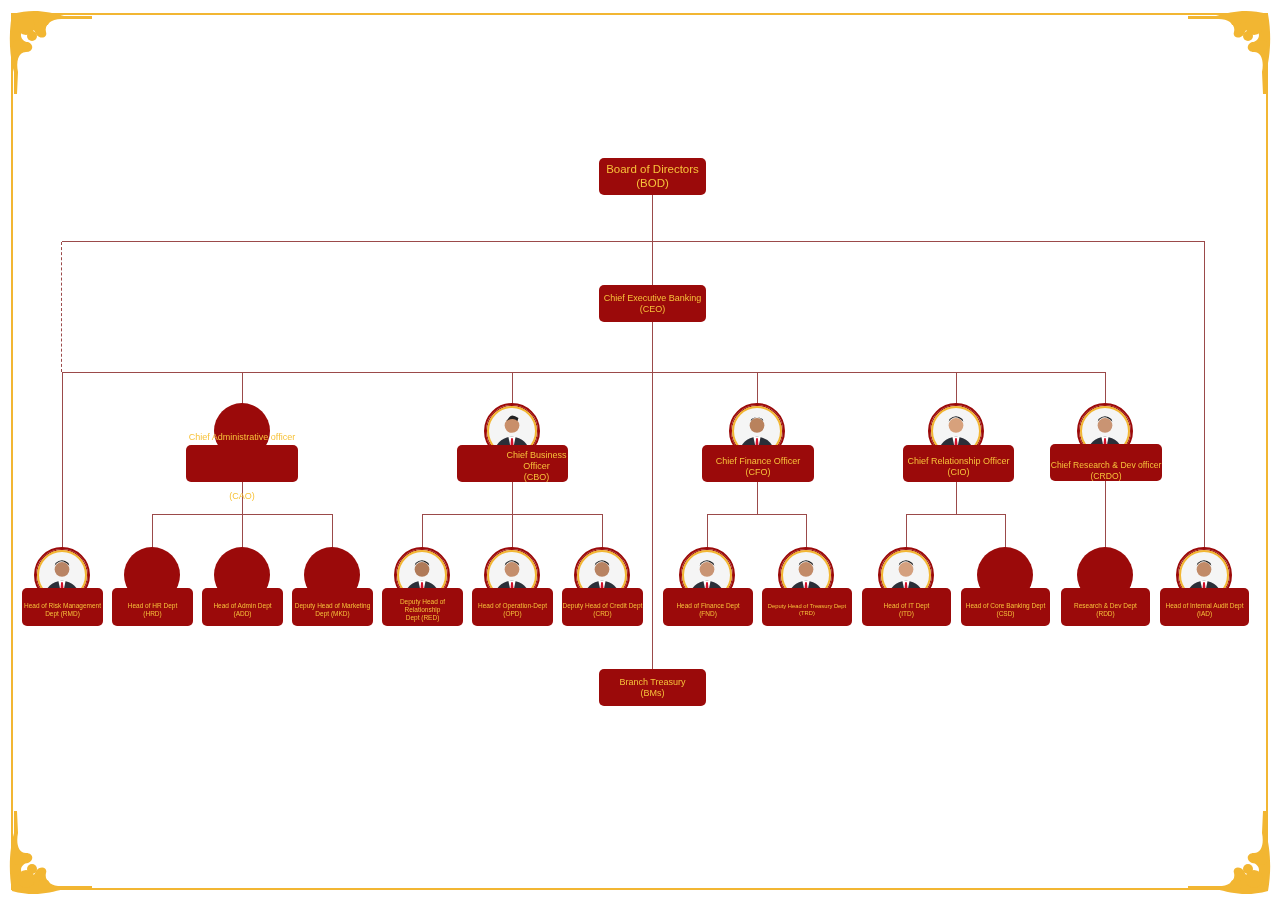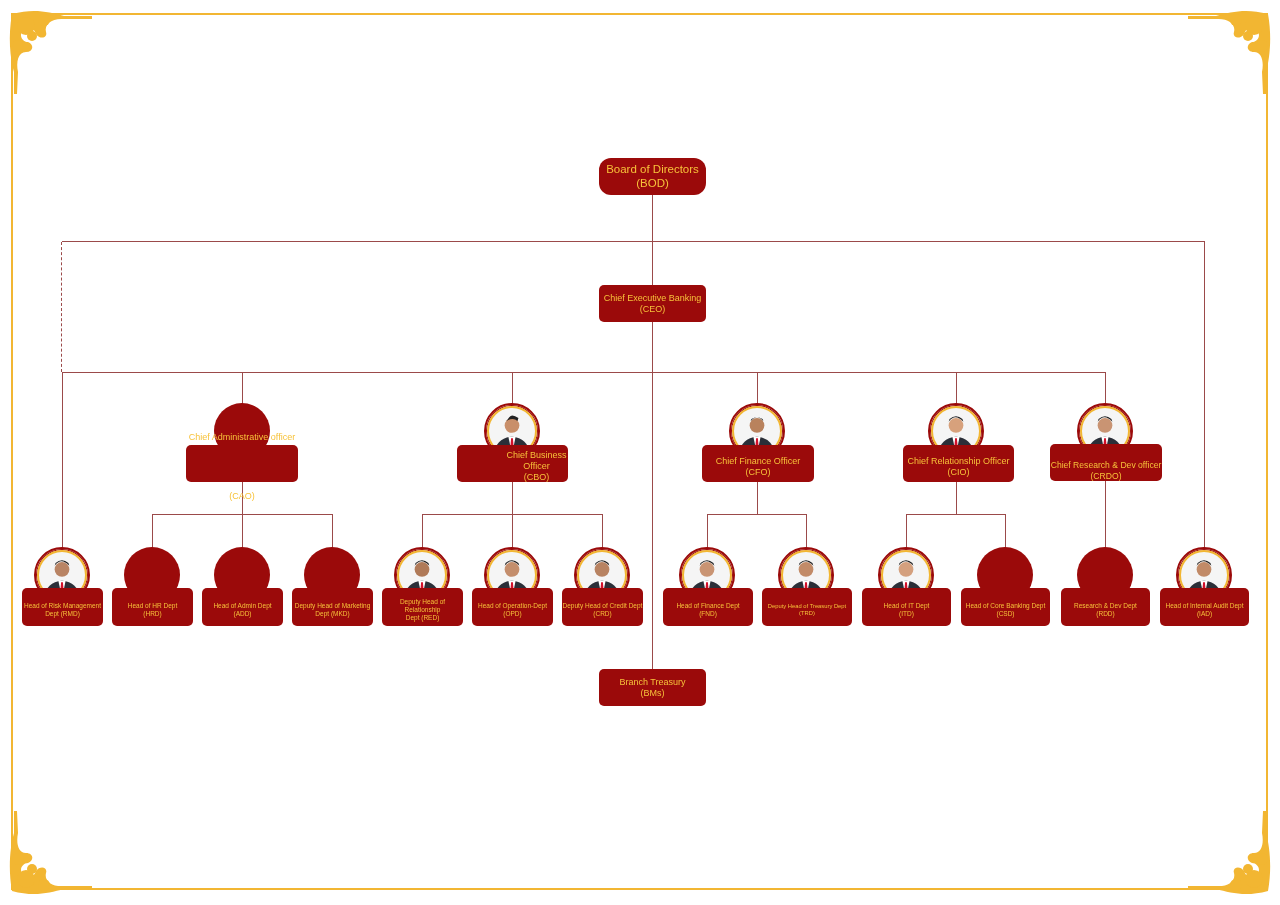--- a/index.html
+++ b/index.html
@@ -99,21 +99,21 @@
   <div class="line v" style="left:806px;top:514px;height:34px;"></div>
 
   <div class="line v" style="left:956px;top:482px;height:33px;"></div>
   <div class="line h" style="left:906px;top:514px;width:100px;"></div>
   <div class="line v" style="left:906px;top:514px;height:34px;"></div>
   <div class="line v" style="left:1005px;top:514px;height:34px;"></div>
 
   <div class="line v" style="left:1105px;top:481px;height:67px;"></div>
 </div>
 
-<div class="box big" style="left:599px;top:158px;width:107px;height:37px;border-radius:12px;">
+<div class="box big" style="left:599px;top:158px;width:107px;height:37px;">
   <span>Board of Directors</span>
   <span>(BOD)</span>
 </div>
 <div class="box mid" style="left:599px;top:285px;width:107px;height:37px;">
   <span>Chief Executive Banking</span>
   <span>(CEO)</span>
 </div>
 <div class="box mid" style="left:599px;top:669px;width:107px;height:37px;">
   <span>Branch Treasury</span>
   <span>(BMs)</span>

